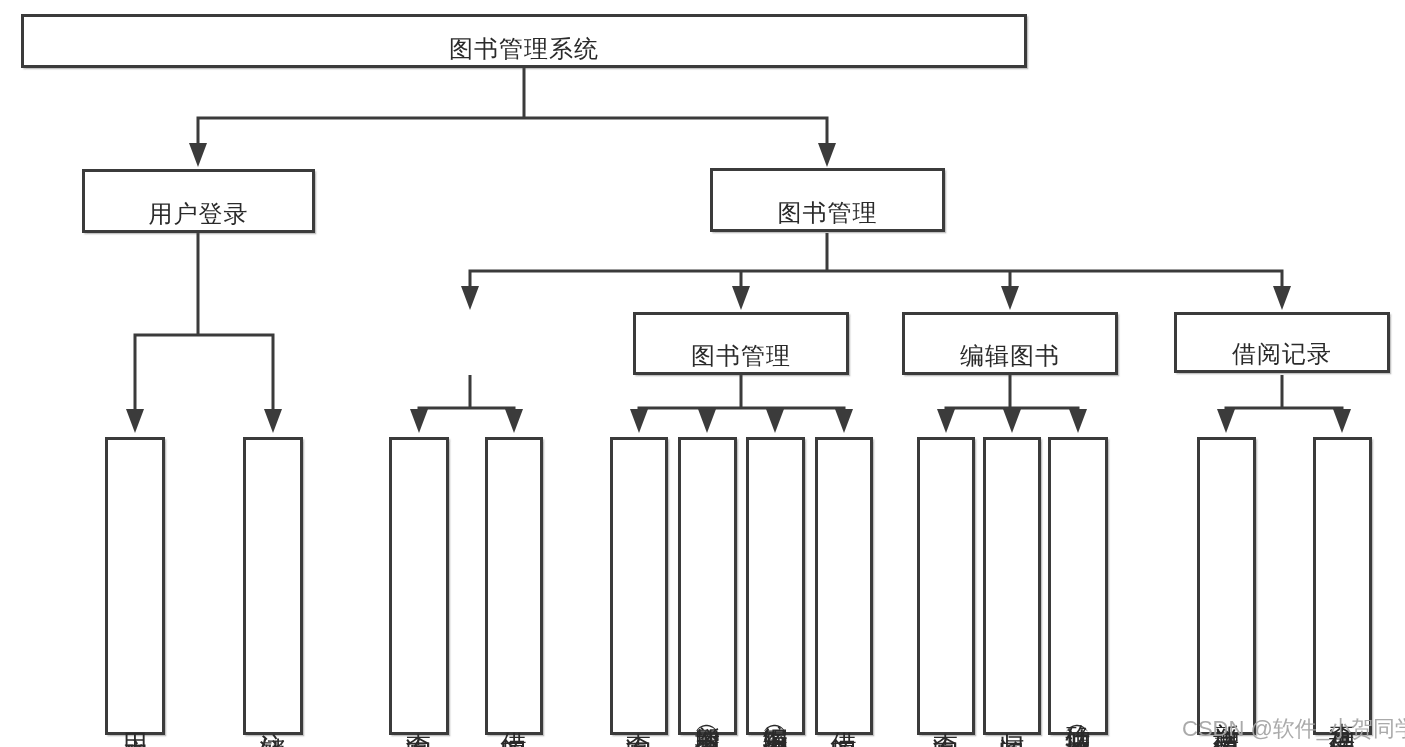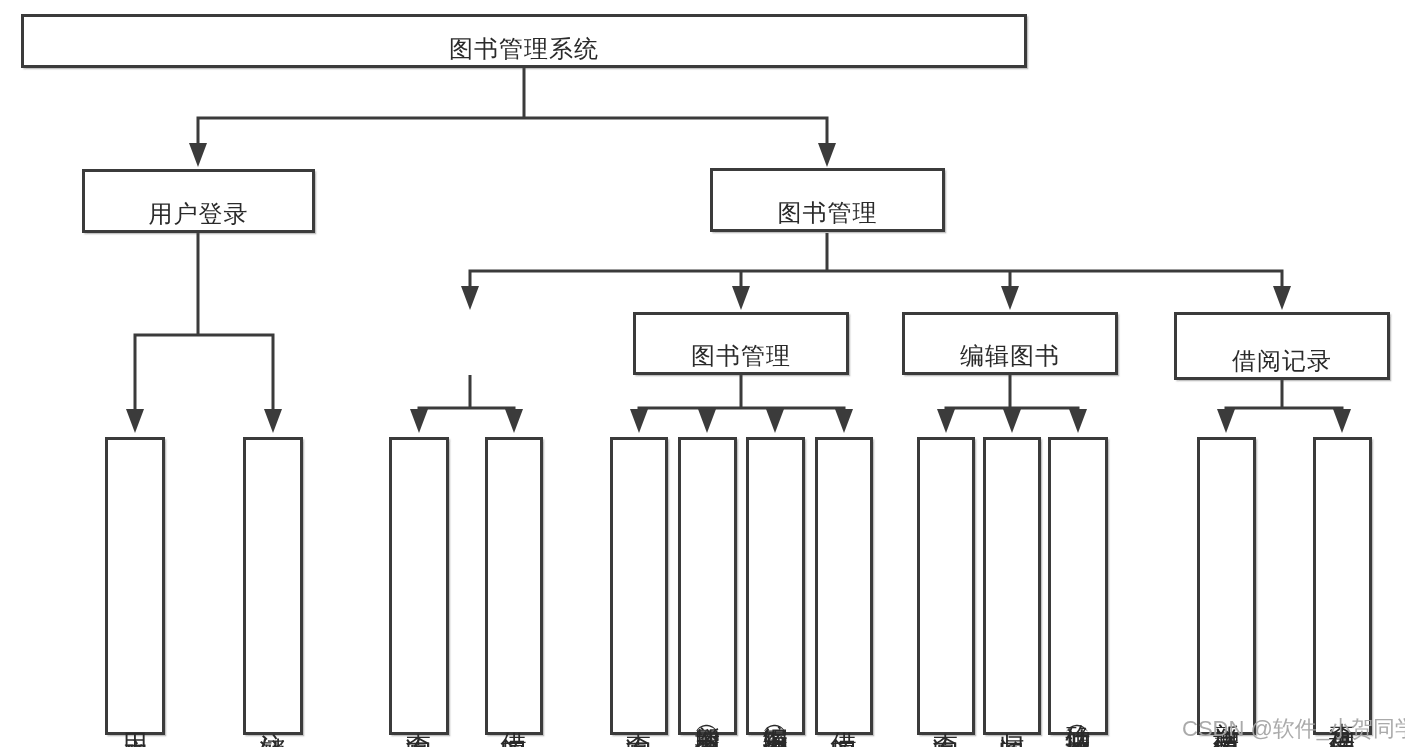--- a/index.html
+++ b/index.html
@@ -131,21 +131,21 @@
   <div class="node" style="left:710px;top:168px;width:235px;height:64px">
     <span class="h-label">图书管理</span>
   </div>
 
   <div class="node" style="left:633px;top:312px;width:216px;height:63px">
     <span class="h-label">图书管理</span>
   </div>
   <div class="node" style="left:902px;top:312px;width:216px;height:63px">
     <span class="h-label">编辑图书</span>
   </div>
-  <div class="node" style="left:1174px;top:312px;width:216px;height:68px">
+  <div class="node" style="left:1174px;top:312px;width:216px;height:61px">
     <span class="h-label">借阅记录</span>
   </div>
 
   <div class="node leaf" style="left:105px;top:437px;width:60px;height:298px">
     <span class="v-label">用户登录</span>
   </div>
   <div class="node leaf" style="left:243px;top:437px;width:60px;height:298px">
     <span class="v-label">注销登录</span>
   </div>
 

